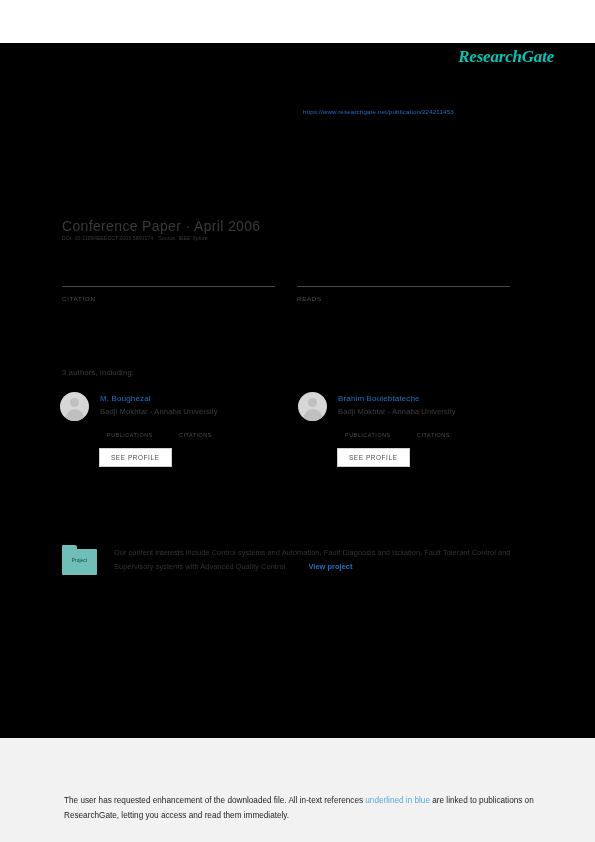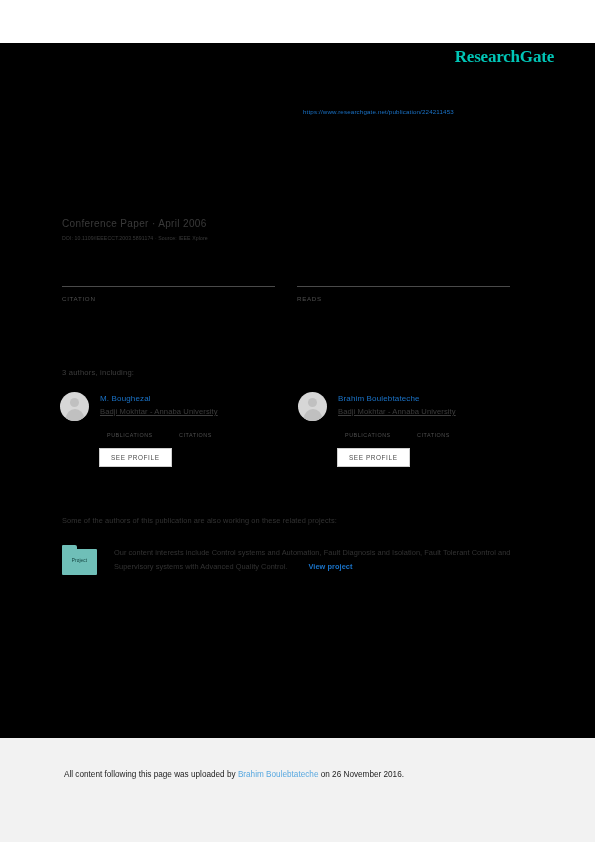--- a/index.html
+++ b/index.html
@@ -49,37 +49,38 @@
   .rg-logo {
     position: absolute;
     right: 41px;
     top: 47px;
     font-family: "Liberation Serif", serif;
     font-weight: bold;
     font-size: 17px;
     letter-spacing: -0.2px;
     color: #00c6b7;
     white-space: nowrap;
+    font-style: italic;
   }
   .rg-url {
     position: absolute;
     left: 303px;
     top: 108px;
     font-size: 6.2px;
     color: #1a73c8;
     letter-spacing: 0.15px;
     white-space: nowrap;
   }
 
   
   .meta-type {
     position: absolute;
     left: 62px;
     top: 218px;
-    font-size: 10px;
+    font-size: 14px;
     color: #3a3a3a;
     letter-spacing: 0.35px;
     white-space: nowrap;
   }
   .meta-doi {
     position: absolute;
     left: 62px;
     top: 235px;
     font-size: 5.2px;
     color: #3a3a3a;
@@ -173,21 +174,20 @@
     white-space: nowrap;
   }
   .author-affil {
     position: absolute;
     left: 40px;
     top: 15px;
     font-size: 7.6px;
     color: #3d3d3d;
     letter-spacing: 0.1px;
     white-space: nowrap;
-    text-decoration: underline;
   }
   .author-stats {
     position: absolute;
     left: 47px;
     top: 29px;
     width: 190px;
     height: 22px;
   }
   .astat {
     position: absolute;
@@ -357,29 +357,28 @@
         <div class="astat-label">PUBLICATIONS</div>
       </div>
       <div class="astat s2">
         <div class="astat-value">44</div>
         <div class="astat-label">CITATIONS</div>
       </div>
     </div>
     <div class="see-profile">SEE PROFILE</div>
   </div>
 
-  <div class="projects-intro">Some of the authors of this publication are also working on these related projects:</div>
   <div class="project-row">
     <div class="project-badge">
       <div class="tab"></div>
       <div class="tag">Project</div>
     </div>
     <div class="project-text">
       <span>Our content interests include Control systems and Automation, Fault Diagnosis and Isolation, Fault Tolerant Control and Supervisory systems with Advanced Quality Control.</span>
       <span class="view-project">View project</span>
     </div>
   </div>
 
-  <div class="footer-line1">
-    <span>All content following this page was uploaded by </span><span class="flink">Brahim Boulebtateche</span><span> on 26 November 2016.</span>
+  <div class="footer-line2">
+    <span>The user has requested enhancement of the downloaded file. All in-text references </span><span class="flink">underlined in blue</span><span> are linked to publications on ResearchGate, letting you access and read them immediately.</span>
   </div>
 
 </div>
 
 </body></html>

